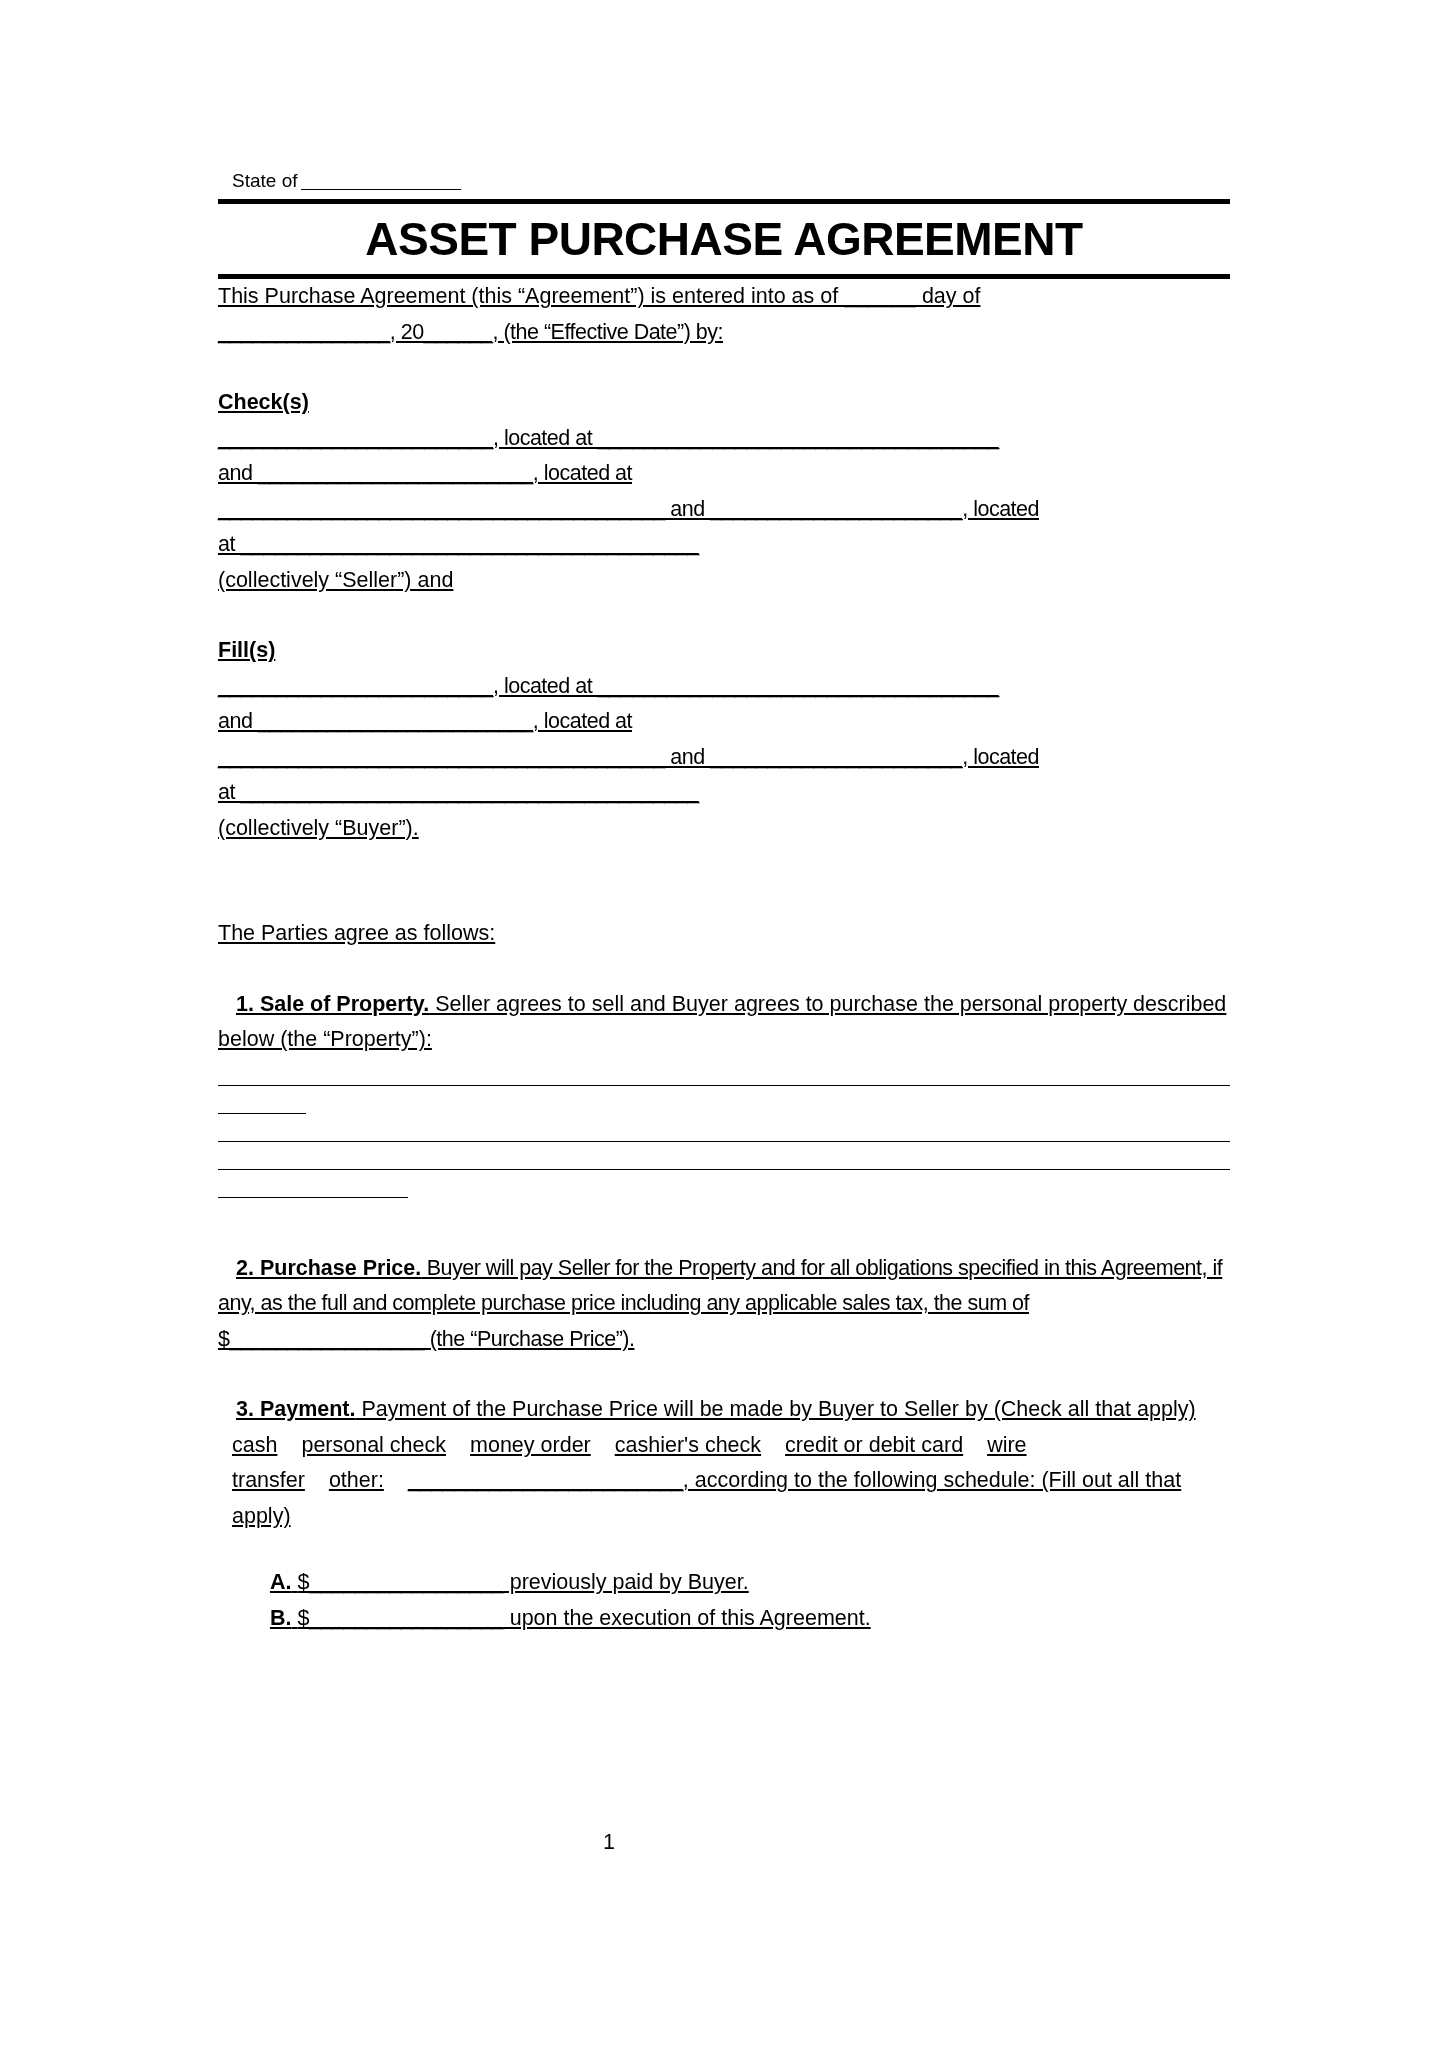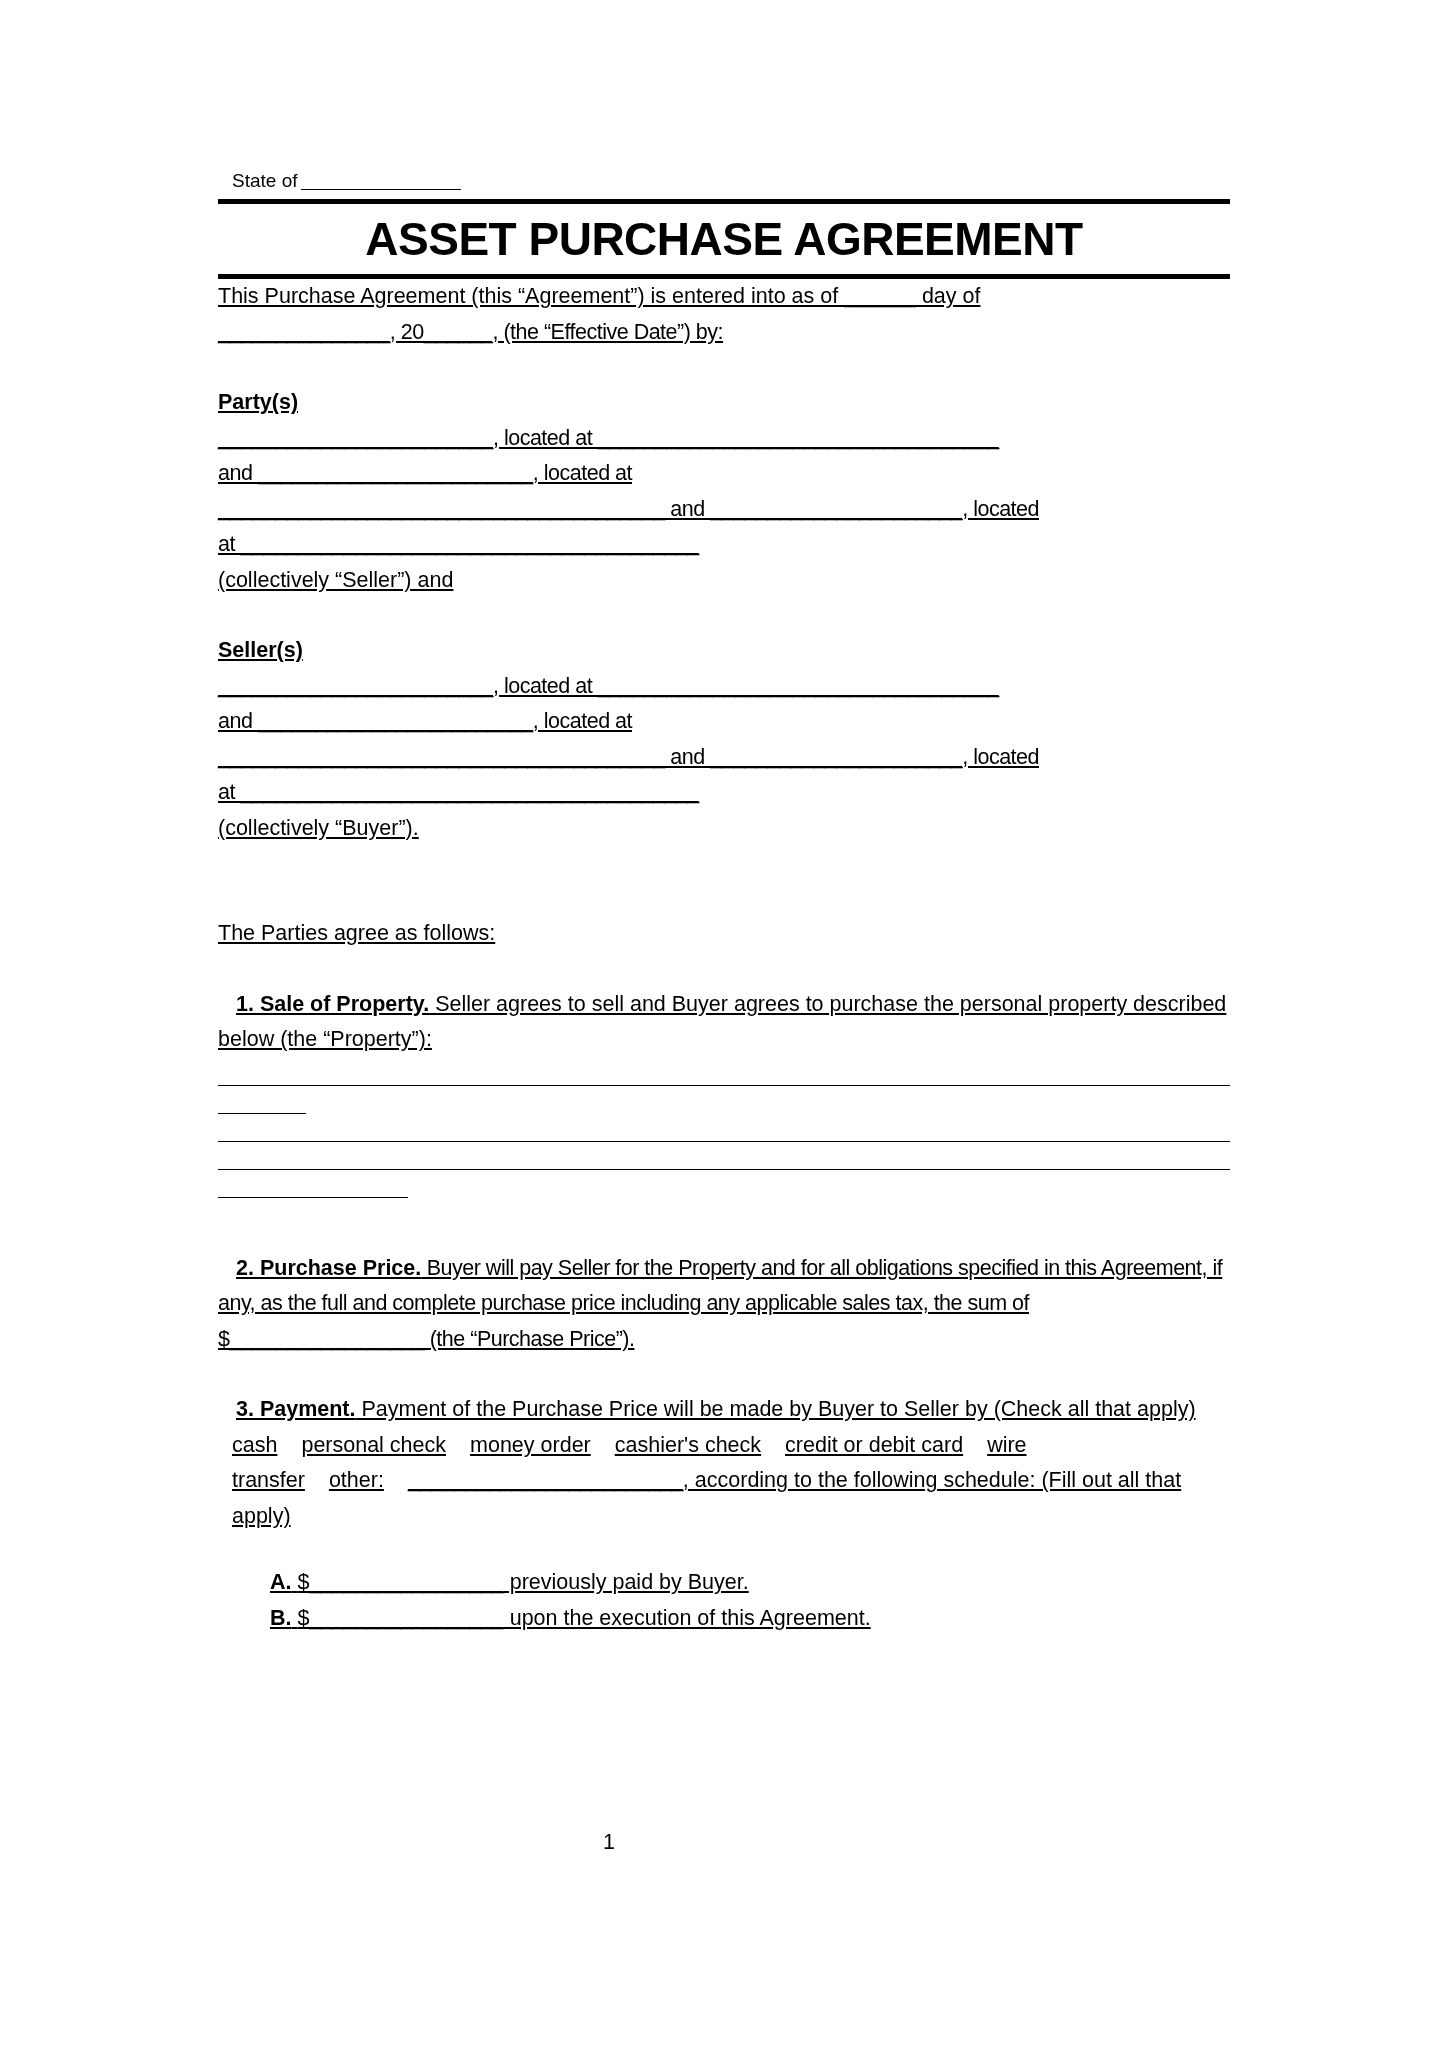--- a/index.html
+++ b/index.html
@@ -137,30 +137,30 @@
 
     <div class="rule-thick bottom"></div>
 
     <div class="body-wrap">
 
       <p class="para">This Purchase Agreement (this “Agreement”) is entered into as of ______ day of</p>
       <p class="para blank">_______________, 20______, (the “Effective Date”) by:</p>
 
       <div class="gap-lg"></div>
 
-      <p class="para bold">Party(s)</p>
+      <p class="para bold">Check(s)</p>
       <p class="para blank">________________________, located at ___________________________________</p>
       <p class="para blank">and ________________________, located at</p>
       <p class="para blank">_______________________________________ and ______________________, located</p>
       <p class="para blank">at ________________________________________</p>
       <p class="para">(collectively “Seller”) and</p>
 
       <div class="gap-lg"></div>
 
-      <p class="para bold">Seller(s)</p>
+      <p class="para bold">Fill(s)</p>
       <p class="para blank">________________________, located at ___________________________________</p>
       <p class="para blank">and ________________________, located at</p>
       <p class="para blank">_______________________________________ and ______________________, located</p>
       <p class="para blank">at ________________________________________</p>
       <p class="para">(collectively “Buyer”).</p>
 
       <div class="gap-lg"></div>
 
 
       <div class="gap-lg"></div>

